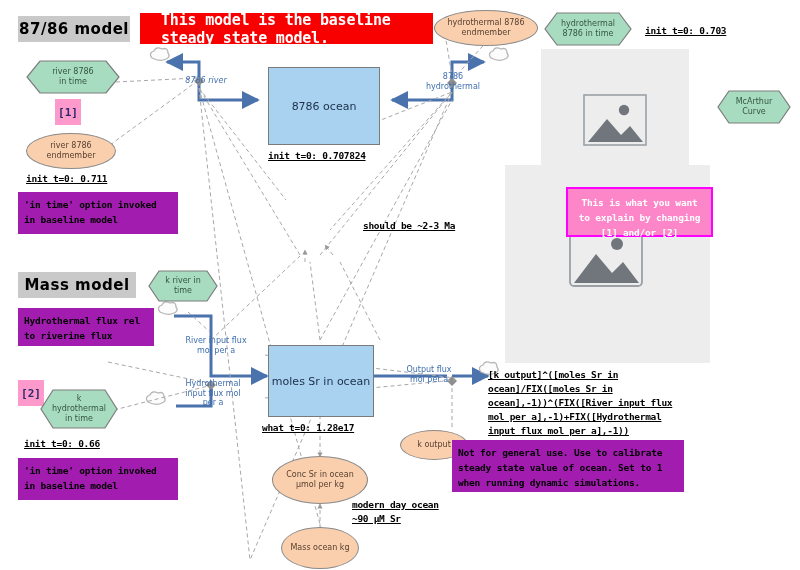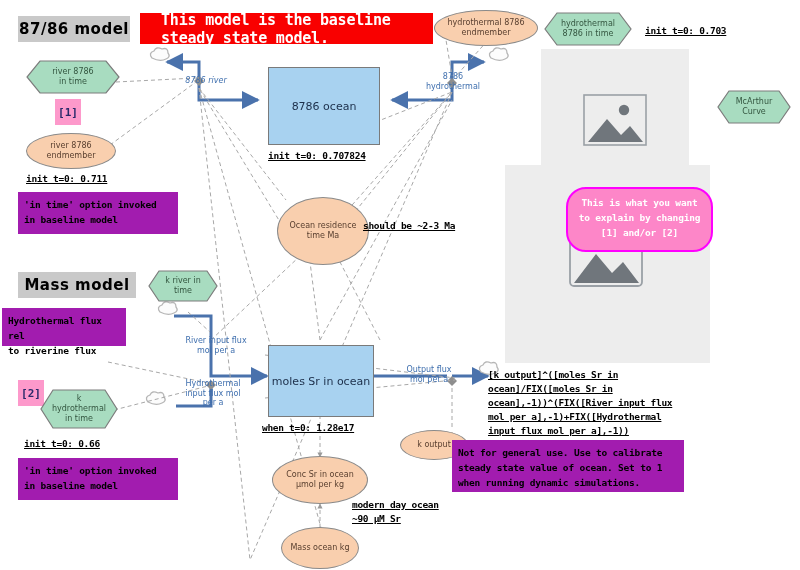--- a/index.html
+++ b/index.html
@@ -212,31 +212,29 @@
       <polygon points="12,1 62,1 73,17 62,33 12,33 1,17" fill="#a8dcc0" stroke="#7c7c7c" stroke-width="1.2"></polygon>
     </svg>
     <div class="hexwrap abs" style="left:0; top:0; width:74px; height:34px; white-space:pre-line;">McArthur
 Curve</div>
   </div>
 
   <div class="flowlbl" style="left:176px; top:76px; width:60px; white-space:pre-line;font-style:italic;">8786 river</div>
   <div class="flowlbl" style="left:415px; top:72px; width:76px; white-space:pre-line;">8786
 hydrothermal</div>
 
-  <div class="abs ellipse" style="left:277px; top:197px; width:92px; height:68px; white-space:pre-line;">Ocean residence
-time Ma</div>
   <div class="abs annot" style="left:363px; top:219px;">should be ~2-3 Ma</div>
 
-  <div class="abs note note-pink" style="left:566px; top:187px; width:147px; height:65px;border-radius:20px;">This is what you want
+  <div class="abs note note-pink" style="left:566px; top:187px; width:147px; height:50px;">This is what you want
 to explain by changing
 [1] and/or [2]</div>
 
   <div class="abs sect-title" style="left:18px; top:272px; width:118px; height:26px; font-size:15px;">Mass model</div>
 
-  <div class="abs note note-yellow" style="left:2px; top:308px; width:124px; height:38px;">Hydrothermal flux rel
+  <div class="abs note note-yellow" style="left:18px; top:308px; width:136px; height:38px;">Hydrothermal flux rel
 to riverine flux</div>
 
   <div class="abs" style="left:148px; top:270px; width:70px; height:32px;">
     <svg width="70" height="32">
       <polygon points="11,1 59,1 69,16 59,31 11,31 1,16" fill="#a8dcc0" stroke="#7c7c7c" stroke-width="1.2"></polygon>
     </svg>
     <div class="hexwrap abs" style="left:0; top:0; width:70px; height:32px; white-space:pre-line;">k river in
 time</div>
   </div>
 
@@ -251,21 +249,21 @@
 hydrothermal
 in time</div>
   </div>
 
   <div class="abs annot" style="left:24px; top:437px;">init t=0:  0.66</div>
 
   <div class="abs note note-yellow" style="left:18px; top:458px; width:160px; height:42px;">'in time' option invoked
 in baseline model</div>
 
   <div class="abs stock" style="left:268px; top:345px; width:106px; height:72px;">moles Sr in ocean</div>
-  <div class="abs annot" style="left:262px; top:421px;">when t=0: 1.28e17</div>
+  <div class="abs annot" style="left:262px; top:421px;">what t=0: 1.28e17</div>
 
   <div class="flowlbl" style="left:178px; top:336px; width:76px; white-space:pre-line;">River input flux
 mol per a</div>
   <div class="flowlbl" style="left:178px; top:379px; width:70px; white-space:pre-line;">Hydrothermal
 input flux mol
 per a</div>
   <div class="flowlbl" style="left:398px; top:365px; width:62px; white-space:pre-line;">Output flux
 mol per a</div>
 
   <div class="abs ellipse" style="left:400px; top:430px; width:68px; height:30px;">k output</div>

